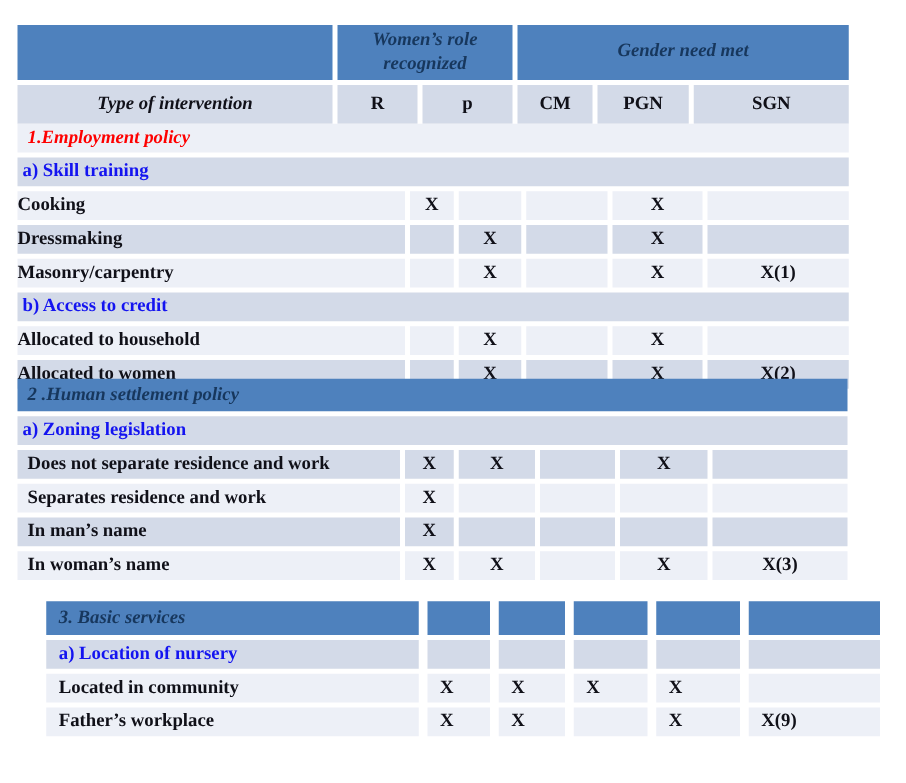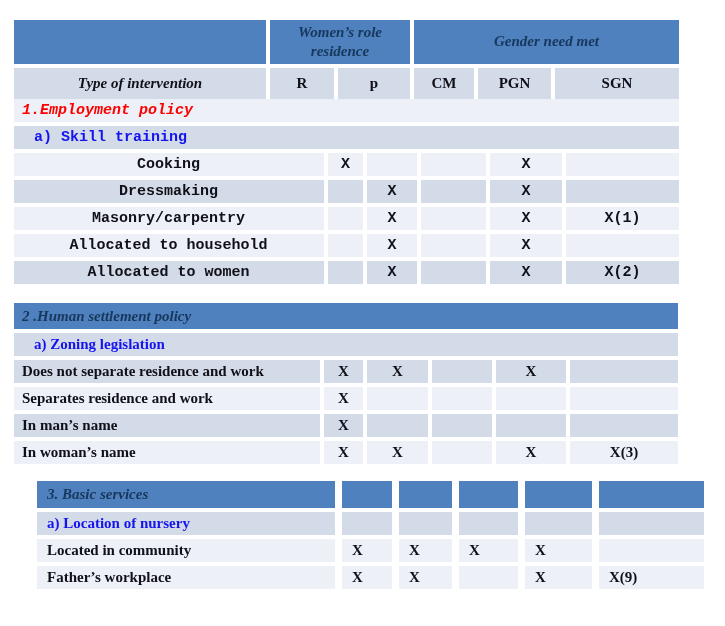--- a/index.html
+++ b/index.html
@@ -6,21 +6,21 @@
   body{
     width:725px;height:626px;background:#ffffff;
     font-family:"Liberation Serif","DejaVu Serif",serif;
     font-weight:bold;color:#101018;position:relative;overflow:hidden;
   }
   table.tbl{
     border-collapse:separate;border-spacing:4px 4px;
     position:absolute;table-layout:fixed;
   }
   #tableA{left:10px;top:16px;}
-  #tableB{left:10px;top:95px;font-family:Liberation Mono, monospace;}
+  #tableB{left:10px;top:95px;}
   #tableC{left:10px;top:299px;}
   #tableD{left:30px;top:477px;border-spacing:7px 4px;}
   td{font-size:15px;vertical-align:middle;overflow:hidden;white-space:nowrap;}
 
   
   .shade-light{background:#EDF0F7;}
   .shade-dark{background:#D3DAE8;}
   .band-bg{background:#4E81BD;}
 
   
@@ -28,23 +28,23 @@
   #tableA tr.hdr2-row td{height:29px;background:#D3DAE8;text-align:center;}
   td.grp{color:#17375D;font-style:italic;text-align:center;line-height:1.3;white-space:normal;}
   td.type-hdr{font-style:italic;color:#101018;}
 
   
   tr.kind-band td{height:25px;margin-top:36px;}
   tr.kind-title td, tr.kind-subsection td, tr.kind-data td{height:21px;}
   #tableC tr.kind-band td{height:24px;}
   .band-cell{color:#17375D;font-style:italic;padding-left:8px;}
   .title-cell{color:#FE0000;font-style:italic;padding-left:8px;}
-  .subsection-cell{color:#1414F0;padding-left:20px;}
+  .subsection-cell{color:#1414F0;padding-left:4px;}
   td.label{padding-left:8px;text-align:left;}
-  td.label.align-center{padding-left:0;text-align:center;}
+  td.label.align-center{padding-left:0;}
   td.mark{text-align:center;}
   td.mark.marks-left{text-align:left;padding-left:10px;}
   #tableD td.label, #tableD .subsection-cell, #tableD .band-cell{padding-left:10px;}
 </style>
 </head>
 <body>
 
 <div>
 
   <table class="tbl" id="tableA">
@@ -52,21 +52,21 @@
       <col style="width:252px">
         <col style="width:64px">
         <col style="width:72px">
       <col style="width:60px">
         <col style="width:73px">
         <col style="width:124px">
     </colgroup>
     <tbody>
       <tr class="band-row">
         <td class="band-bg"></td>
-        <td class="band-bg grp" colspan="2">Women’s role residence</td>
+        <td class="band-bg grp" colspan="2">Women’s role recognized</td>
         <td class="band-bg grp" colspan="3">Gender need met</td>
       </tr>
       <tr class="hdr2-row">
         <td class="type-hdr">Type of intervention</td>
         <td>R</td>
         <td>p</td>
         <td>CM</td>
         <td>PGN</td>
         <td>SGN</td>
       </tr>
@@ -106,20 +106,23 @@
           <td class="shade-dark mark marks-center"></td>
         </tr>
         <tr class="kind-data">
           <td class="label shade-light align-center">Masonry/carpentry</td>
           <td class="shade-light mark marks-center"></td>
           <td class="shade-light mark marks-center">X</td>
           <td class="shade-light mark marks-center"></td>
           <td class="shade-light mark marks-center">X</td>
           <td class="shade-light mark marks-center">X(1)</td>
         </tr>
+        <tr class="kind-subsection">
+          <td class="subsection-cell shade-dark" colspan="6">b) Access to credit</td>
+        </tr>
         <tr class="kind-data">
           <td class="label shade-light align-center">Allocated to household</td>
           <td class="shade-light mark marks-center"></td>
           <td class="shade-light mark marks-center">X</td>
           <td class="shade-light mark marks-center"></td>
           <td class="shade-light mark marks-center">X</td>
           <td class="shade-light mark marks-center"></td>
         </tr>
         <tr class="kind-data">
           <td class="label shade-dark align-center">Allocated to women</td>

